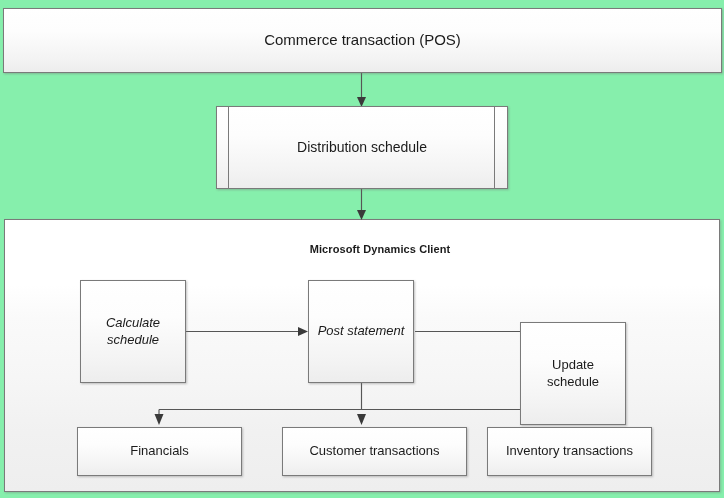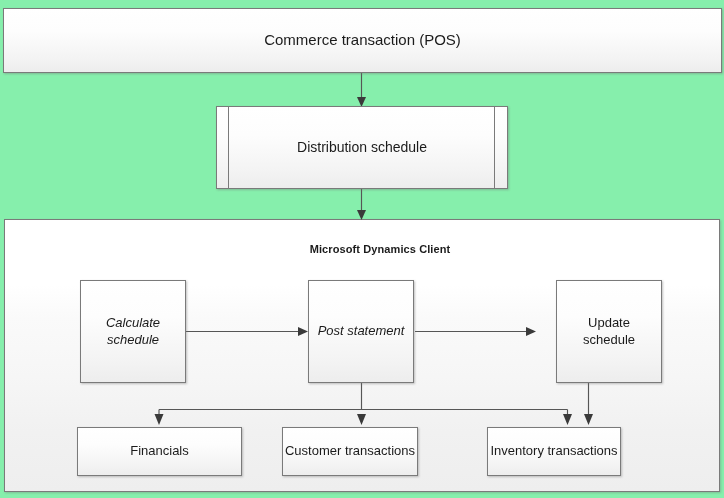--- a/index.html
+++ b/index.html
@@ -95,31 +95,31 @@
 
   
   .proc {
     width: 106px;
     height: 103px;
     top: 280px;
     font-size: 13px;
   }
   #node-calculate { left: 80px; font-style: italic; }
   #node-post      { left: 308px; font-style: italic; }
-  #node-update    { left: 556px; }
+  #node-update    { left: 520px; margin-top: 42px; }
 
   
   .leaf {
     height: 49px;
     top: 427px;
     font-size: 13px;
   }
   #node-financials   { left: 77px;  width: 165px; }
-  #node-customer     { left: 282px; width: 136px; }
-  #node-inventory    { left: 487px; width: 134px; }
+  #node-customer     { left: 282px; width: 185px; }
+  #node-inventory    { left: 487px; width: 165px; }
 
   
   #links {
     position: absolute;
     left: 0;
     top: 0;
     width: 724px;
     height: 498px;
     z-index: 2;
     pointer-events: none;

